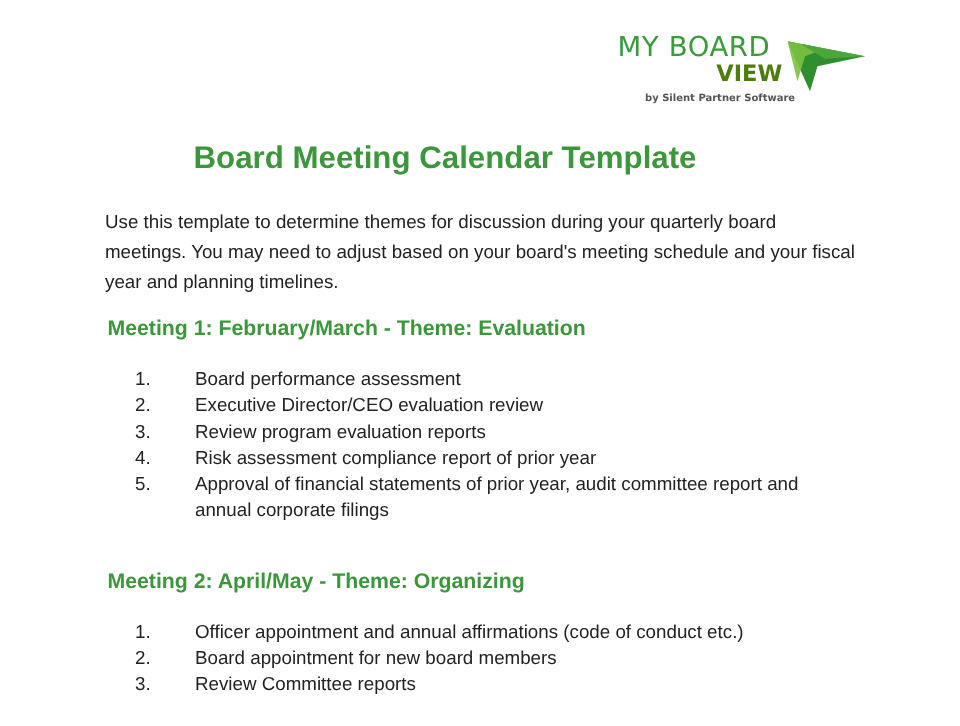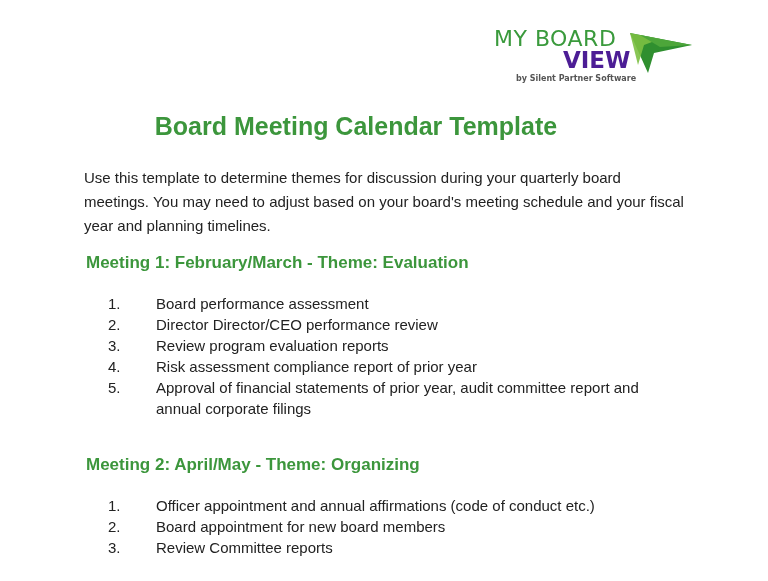--- a/index.html
+++ b/index.html
@@ -1,19 +1,19 @@
 <!DOCTYPE html>
 <html><head>
   <meta charset="utf-8">
   <style>
     html, body { margin: 0; padding: 0; background: #ffffff; }
     body { width: 768px; height: 581px; overflow: hidden; position: relative; font-family: "Liberation Sans", sans-serif; color: #222222; }
     .logo { position: absolute; left: 470px; top: 27px; width: 200px; height: 62px; margin-left: 24px; }
     .logo-line1 { position: absolute; left: 0; top: 0; font-size: 22px; color: #3a9a3c; letter-spacing: 0.5px; font-family: "DejaVu Sans", sans-serif; font-weight: normal; line-height: 24px; }
-    .logo-line2 { position: absolute; left: 69px; top: 20px; font-size: 23px; font-weight: bold; color: #4c1d95; font-family: "DejaVu Sans", sans-serif; line-height: 26px; }
+    .logo-line2 { position: absolute; left: 79px; top: 20px; font-size: 18px; font-weight: bold; color: #4d7c0f; font-family: "DejaVu Sans", sans-serif; line-height: 26px; }
     .logo-sub { position: absolute; left: 22px; top: 47px; font-size: 8px; color: #555555; font-family: "DejaVu Sans", sans-serif; font-weight: bold; }
     .logo-mark { position: absolute; left: 136px; top: 4px; width: 62px; height: 42px; }
     .title { position: absolute; left: 0; width: 712px; top: 112px; text-align: center; font-size: 25px; font-weight: bold; color: #3c963c; }
     .intro { position: absolute; left: 84px; width: 600px; top: 166px; font-size: 15px; line-height: 24px; color: #222222; }
     .section-heading { position: absolute; left: 86px; font-size: 17px; font-weight: bold; color: #3c963c; }
     .list { position: absolute; left: 108px; margin: 0; padding: 0; list-style: none; font-size: 15px; line-height: 21px; color: #222222; }
     .list li { display: flex; }
     .list .num { width: 48px; flex: 0 0 48px; }
     .list .txt { width: 520px; }
   </style>
@@ -37,21 +37,21 @@
 
 <div class="section-heading" style="top:253px;">Meeting 1: February/March - Theme: Evaluation</div>
 
 <ul class="list" style="top:293px;">
   <li>
       <span class="num">1.</span>
       <span class="txt">Board performance assessment</span>
     </li>
   <li>
       <span class="num">2.</span>
-      <span class="txt">Director Director/CEO performance review</span>
+      <span class="txt">Executive Director/CEO evaluation review</span>
     </li>
   <li>
       <span class="num">3.</span>
       <span class="txt">Review program evaluation reports</span>
     </li>
   <li>
       <span class="num">4.</span>
       <span class="txt">Risk assessment compliance report of prior year</span>
     </li>
   <li>

